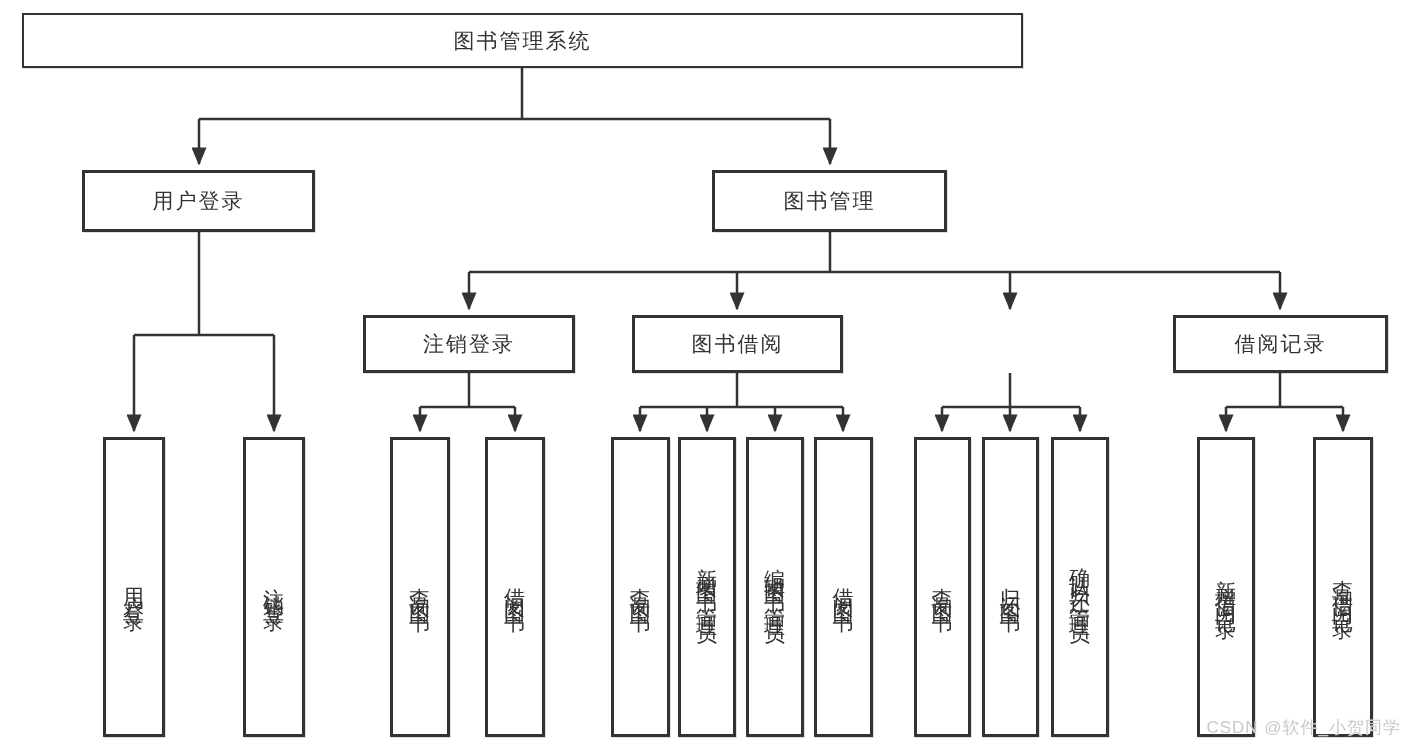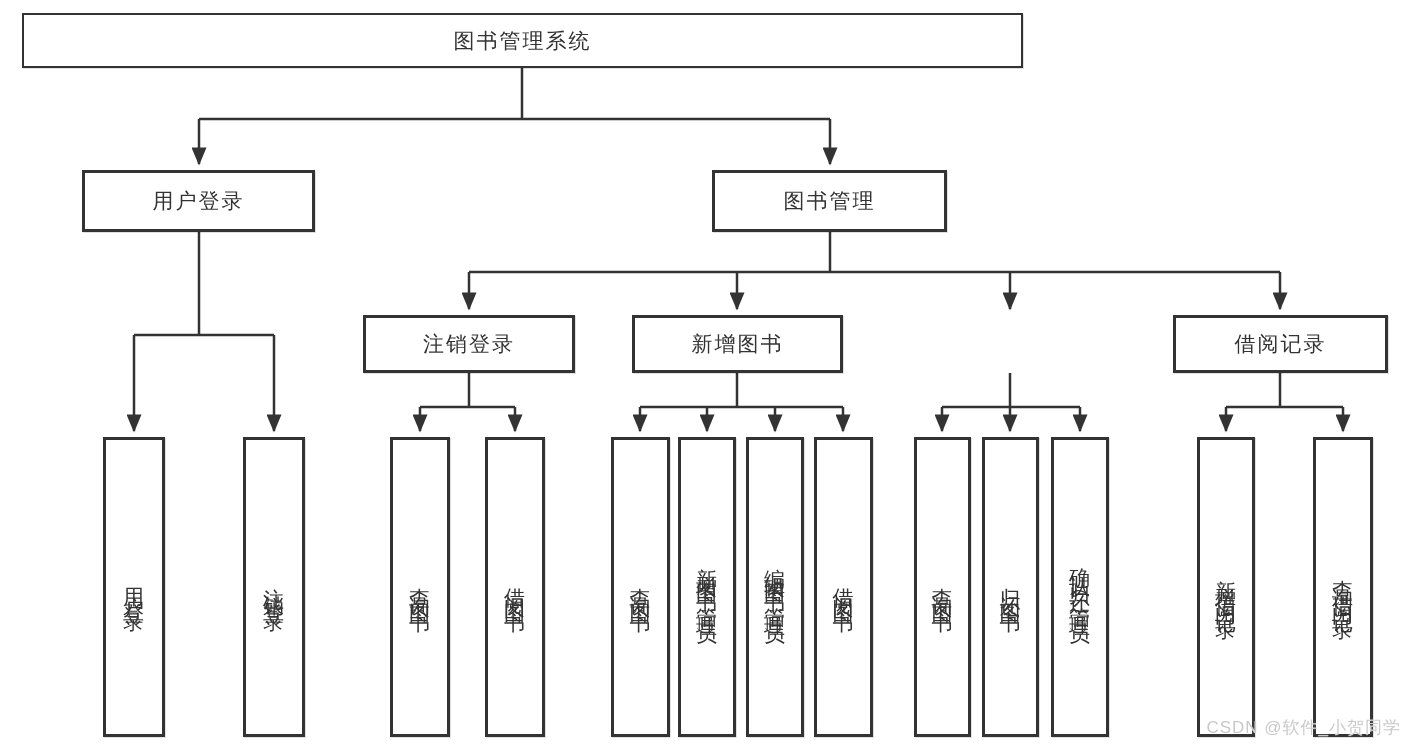--- a/index.html
+++ b/index.html
@@ -121,21 +121,21 @@
       <path d="M1343 407 V431" marker-end="url(#arrow)"></path>
     </g>
   </svg>
 
   <div class="box root" style="left:22px; top:13px; width:1001px; height:55px;">图书管理系统</div>
 
   <div class="box" style="left:82px; top:170px; width:233px; height:62px;">用户登录</div>
   <div class="box" style="left:712px; top:170px; width:235px; height:62px;">图书管理</div>
 
   <div class="box" style="left:363px; top:315px; width:212px; height:58px;">注销登录</div>
-  <div class="box" style="left:632px; top:315px; width:211px; height:58px;">新增图书</div>
+  <div class="box" style="left:632px; top:315px; width:211px; height:58px;">图书借阅</div>
   <div class="box" style="left:1173px; top:315px; width:215px; height:58px;">借阅记录</div>
 
   <div class="vbox" style="left:103px; top:437px; width:62px; height:300px;">用户登录</div>
   <div class="vbox" style="left:243px; top:437px; width:62px; height:300px;">注销登录</div>
 
   <div class="vbox" style="left:390px; top:437px; width:60px; height:300px;">查询图书</div>
   <div class="vbox" style="left:485px; top:437px; width:60px; height:300px;">借阅图书</div>
 
   <div class="vbox" style="left:611px; top:437px; width:59px; height:300px;">查询图书</div>
   <div class="vbox" style="left:678px; top:437px; width:58px; height:300px;">新增图书（管理员）</div>

